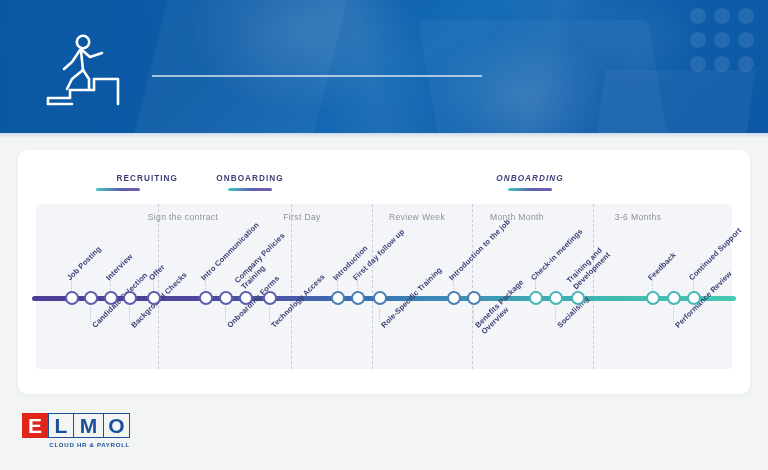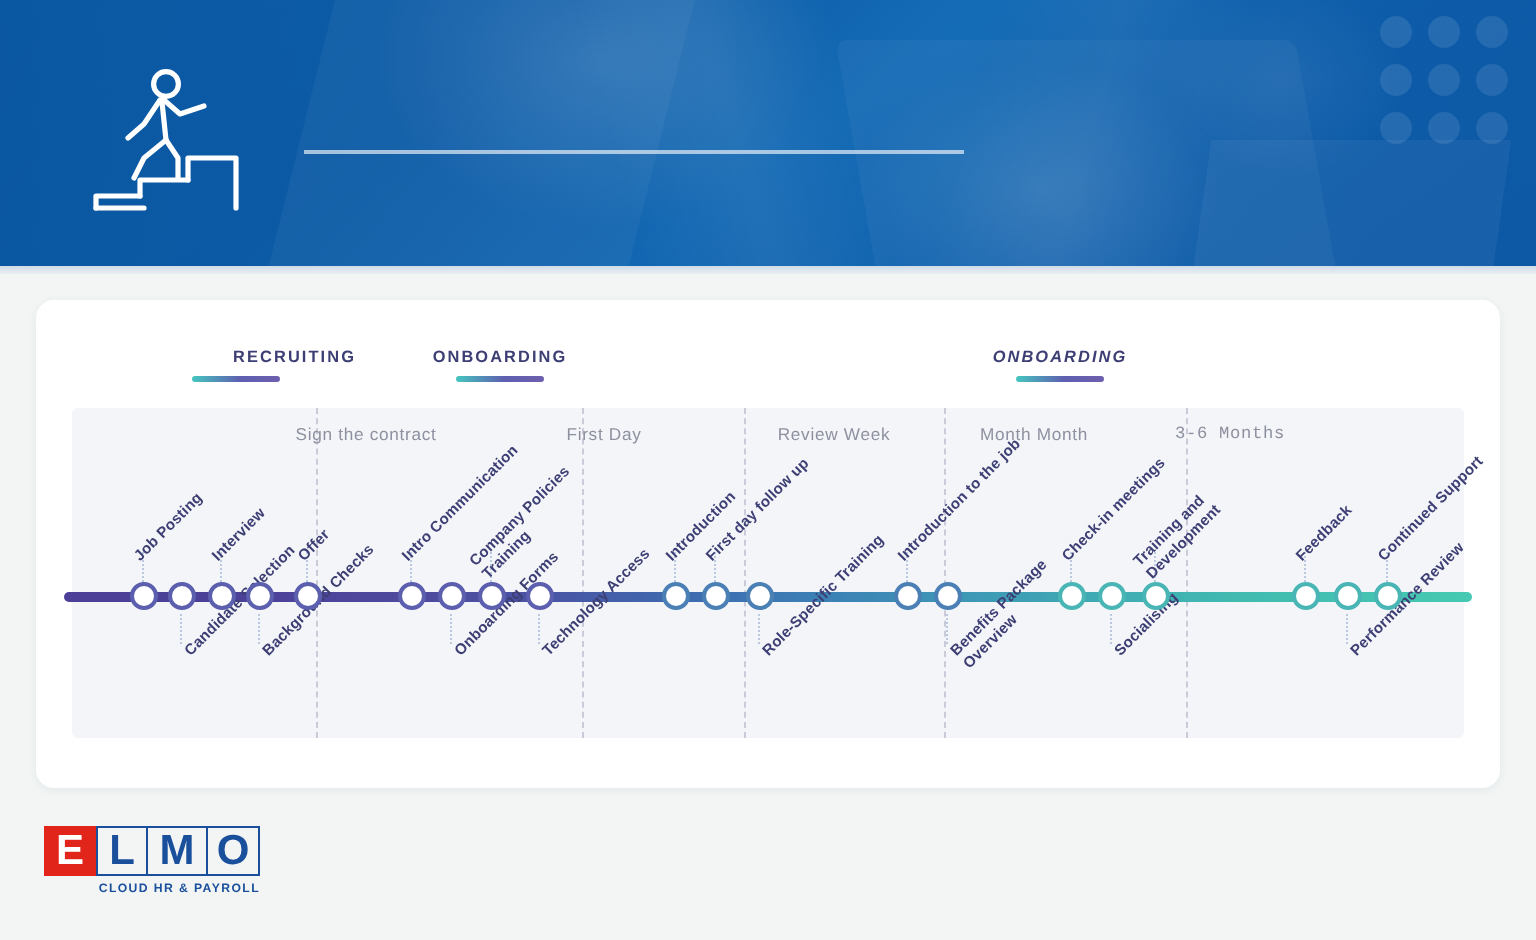--- a/index.html
+++ b/index.html
@@ -233,21 +233,21 @@
       <div class="stage-hdr" style="left: 452px; top: 24px; width: 120px; font-style: italic;">
         <div class="st-label">ONBOARDING</div>
         <div class="st-rule"></div>
       </div>
     </div>
   <div id="milestones">
       <div class="milestone" style="left: 128px; top: 62px;">Sign the contract</div>
       <div class="milestone" style="left: 247px; top: 62px;">First Day</div>
       <div class="milestone" style="left: 362px; top: 62px;">Review Week</div>
       <div class="milestone" style="left: 462px; top: 62px;">Month Month</div>
-      <div class="milestone" style="left: 560px; top: 62px; font-family: Liberation Mono, monospace;">3-6 Months</div>
+      <div class="milestone" style="left: 583px; top: 62px;">3-6 Months</div>
     </div>
   <div class="rail"></div>
   <div id="nodes">
       <div class="node" style="left: 54px;"></div>
       <div class="tick up" style="left: 54px;"></div>
       <div class="step up" style="left: 54px; top: 124px; width: 95px; white-space: normal;">Job Posting</div>
       <div class="node" style="left: 73px;"></div>
       <div class="tick down" style="left: 73px;"></div>
       <div class="step down" style="left: 73px; top: 174px; width: 95px; white-space: normal;">Candidate Selection</div>
       <div class="node" style="left: 93px;"></div>

